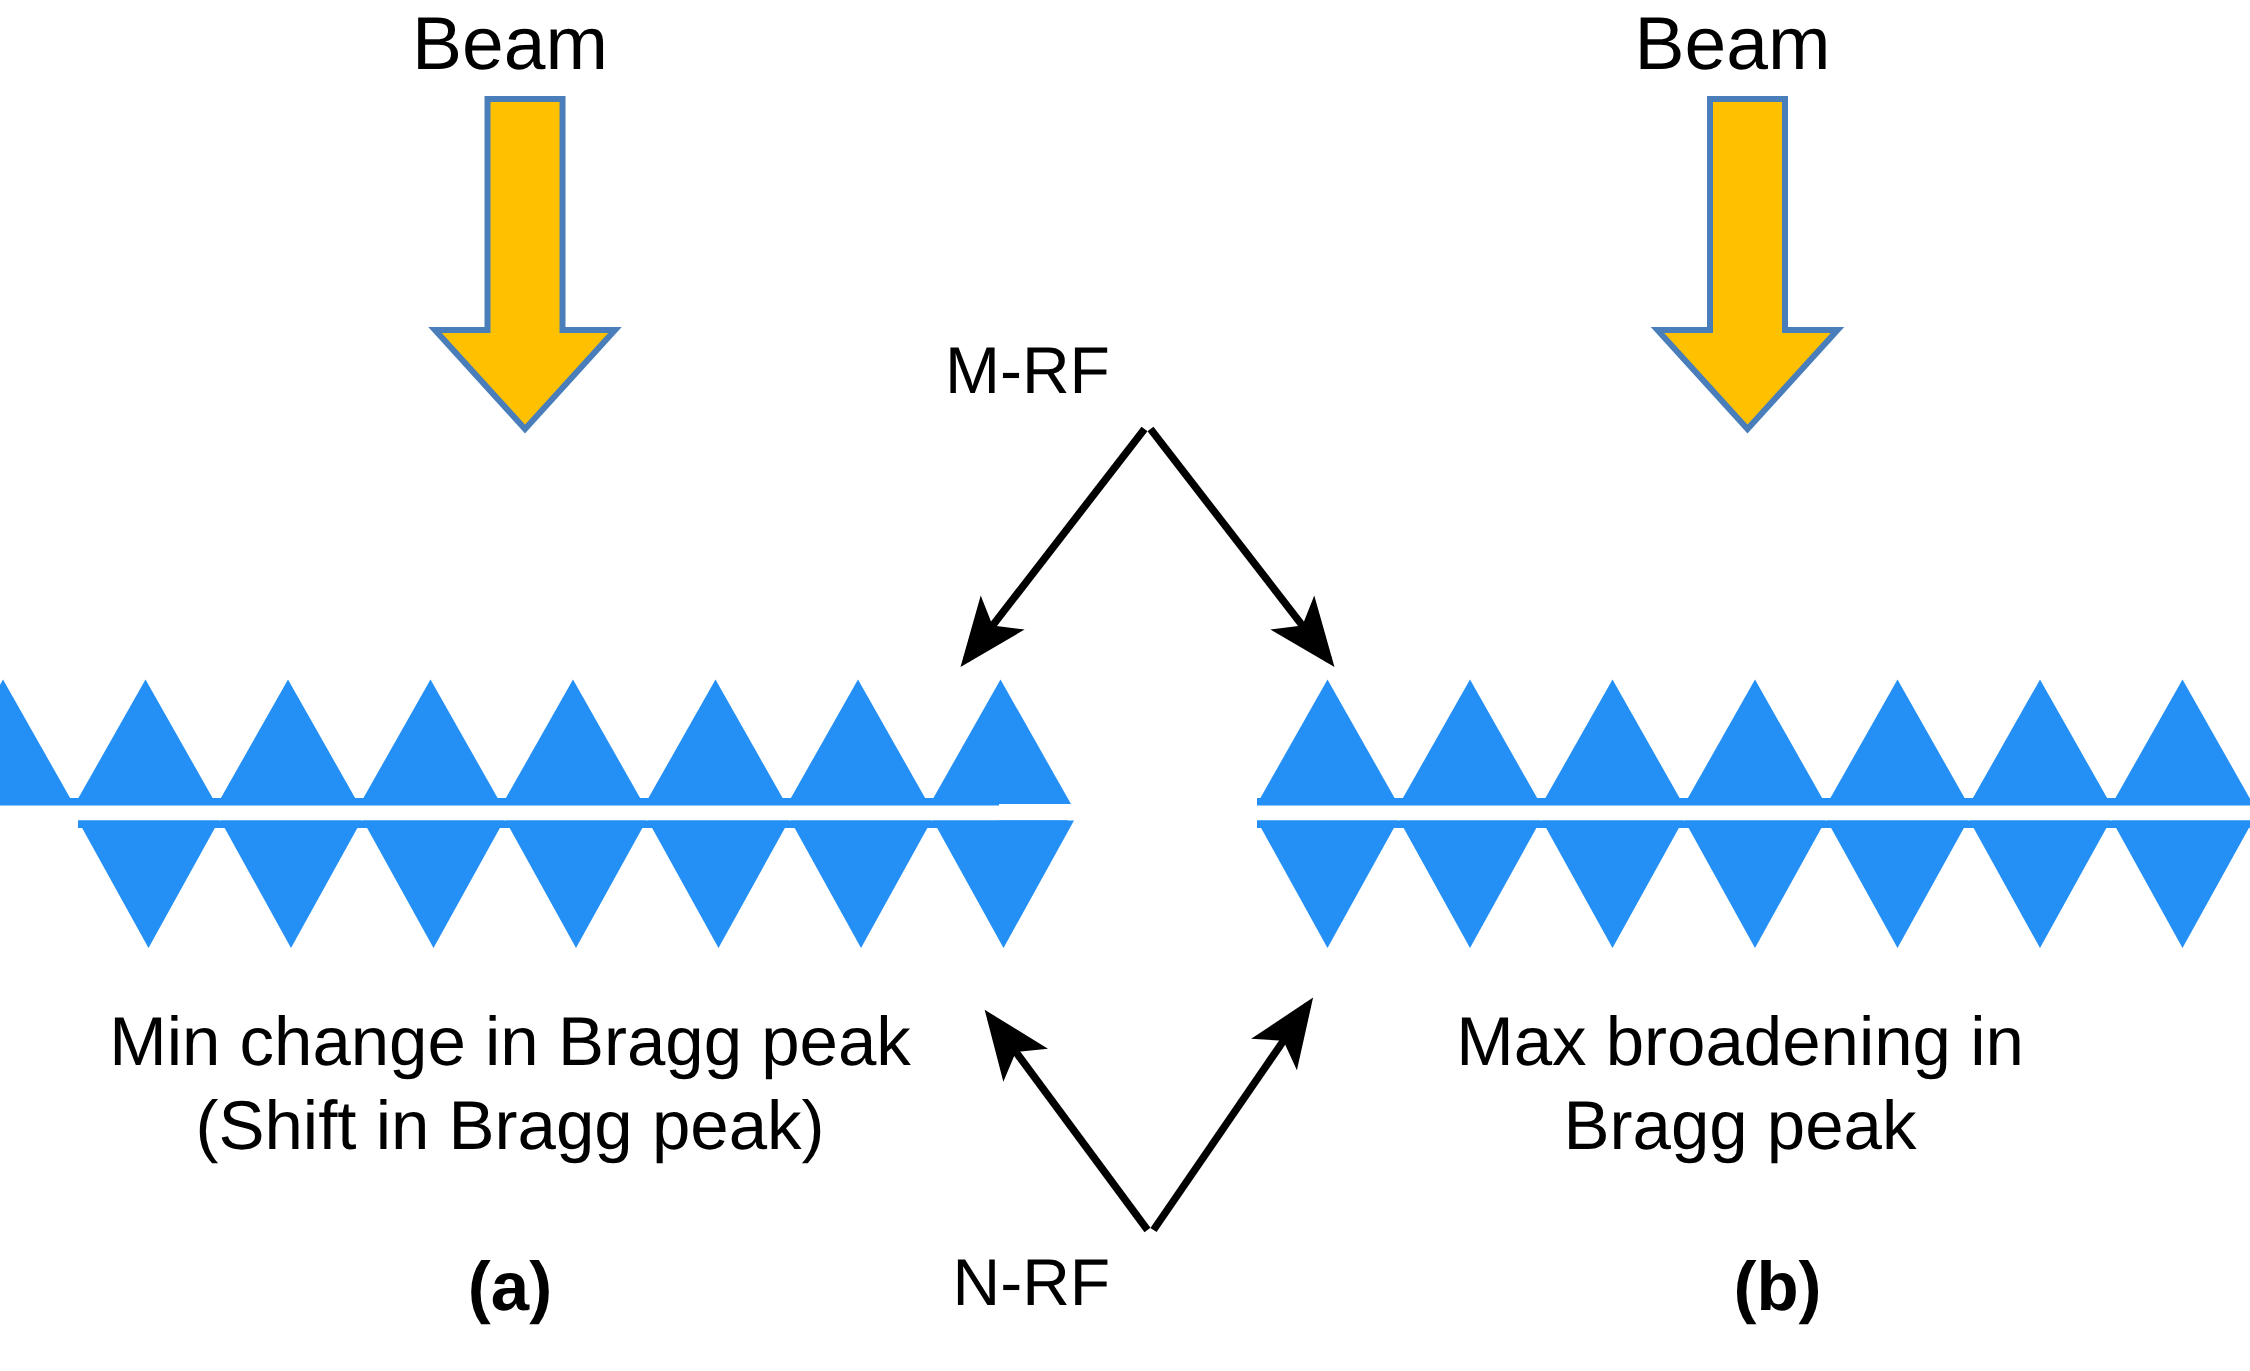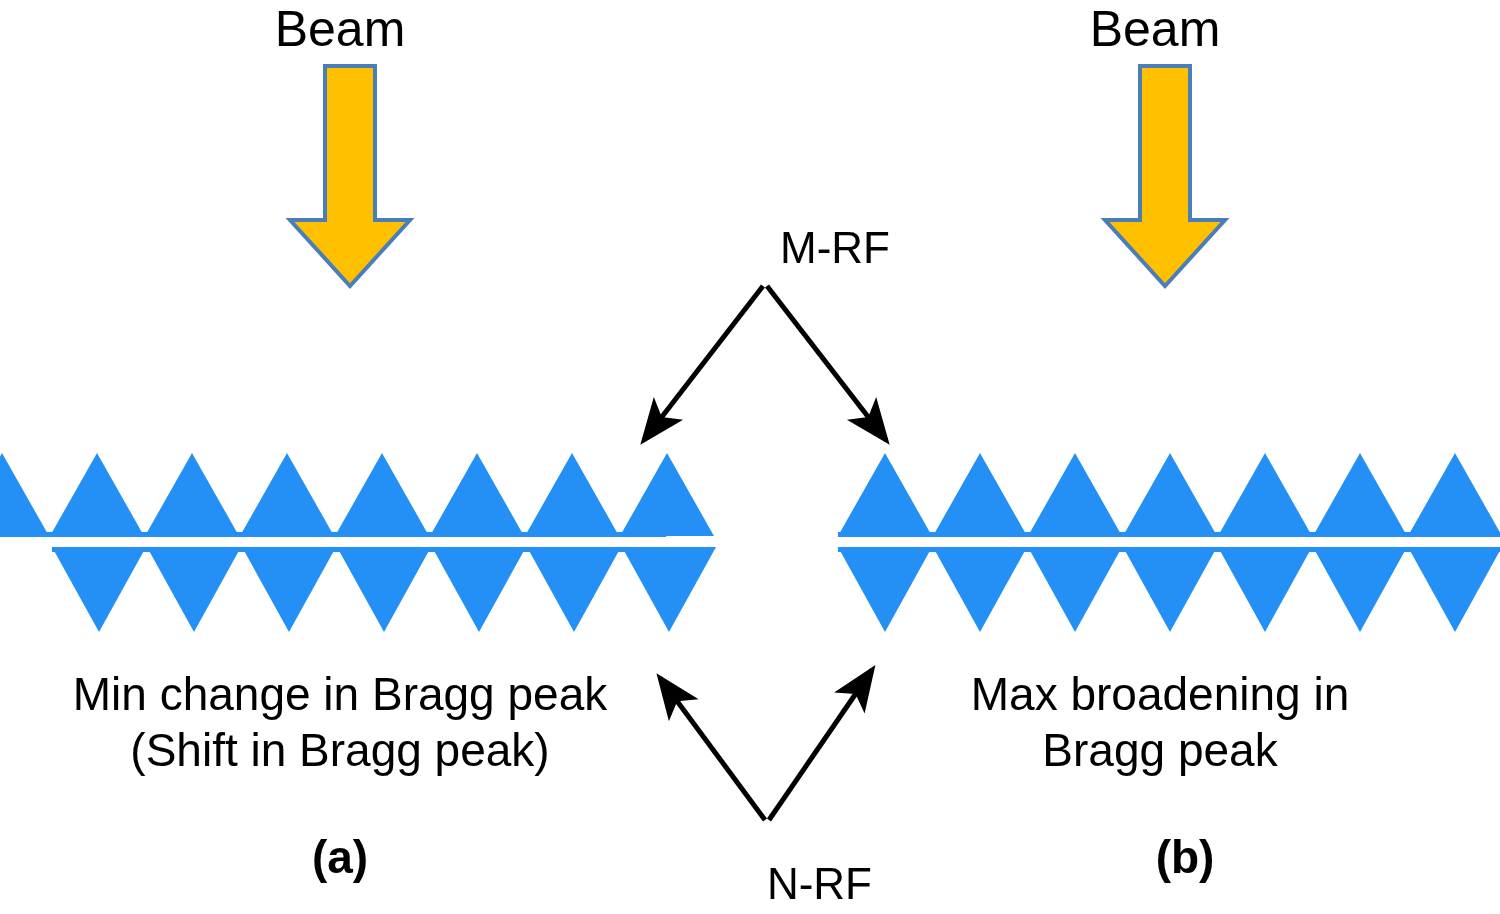--- a/index.html
+++ b/index.html
@@ -20,21 +20,21 @@
     color: #000000;
     white-space: nowrap;
     line-height: 1.18;
   }
   .beam-label {
     font-size: 50px;
     text-align: center;
   }
   .rf-label {
     font-size: 44px;
-    text-align: right;
+    text-align: left;
   }
   .caption {
     font-size: 46px;
     text-align: center;
     white-space: normal;
     line-height: 1.22;
   }
   .panel-letter {
     font-size: 46px;
     font-weight: bold;
@@ -145,19 +145,19 @@
         <path d="M9.6,5.5 L0.4,9.2 L2.6,5.5 L0.4,1.8 Z" fill="#000000"></path>
       </marker>
       <marker id="nh-r" markerWidth="11" markerHeight="11" refX="8.4" refY="5.5" orient="auto" markerUnits="strokeWidth">
         <path d="M9.6,5.5 L0.4,9.2 L2.6,5.5 L0.4,1.8 Z" fill="#000000"></path>
       </marker>
     </defs>
     <line x1="165" y1="170" x2="60" y2="28" stroke="#000000" stroke-width="5" marker-end="url(#nh-l)"></line>
     <line x1="169" y1="170" x2="272" y2="20" stroke="#000000" stroke-width="5" marker-end="url(#nh-r)"></line>
   </svg>
 
-  <div class="txt rf-label" style="left:612px; top:830px; width:260px;margin-top:28px;">N-RF</div>
+  <div class="txt rf-label" style="left:635px; top:830px; width:260px;">N-RF</div>
 
   <div class="txt panel-letter" style="left:215px; top:830px; width:250px;">(a)</div>
 
   <div class="txt panel-letter" style="left:1060px; top:830px; width:250px;">(b)</div>
 
 </div>
 
 </body></html>

